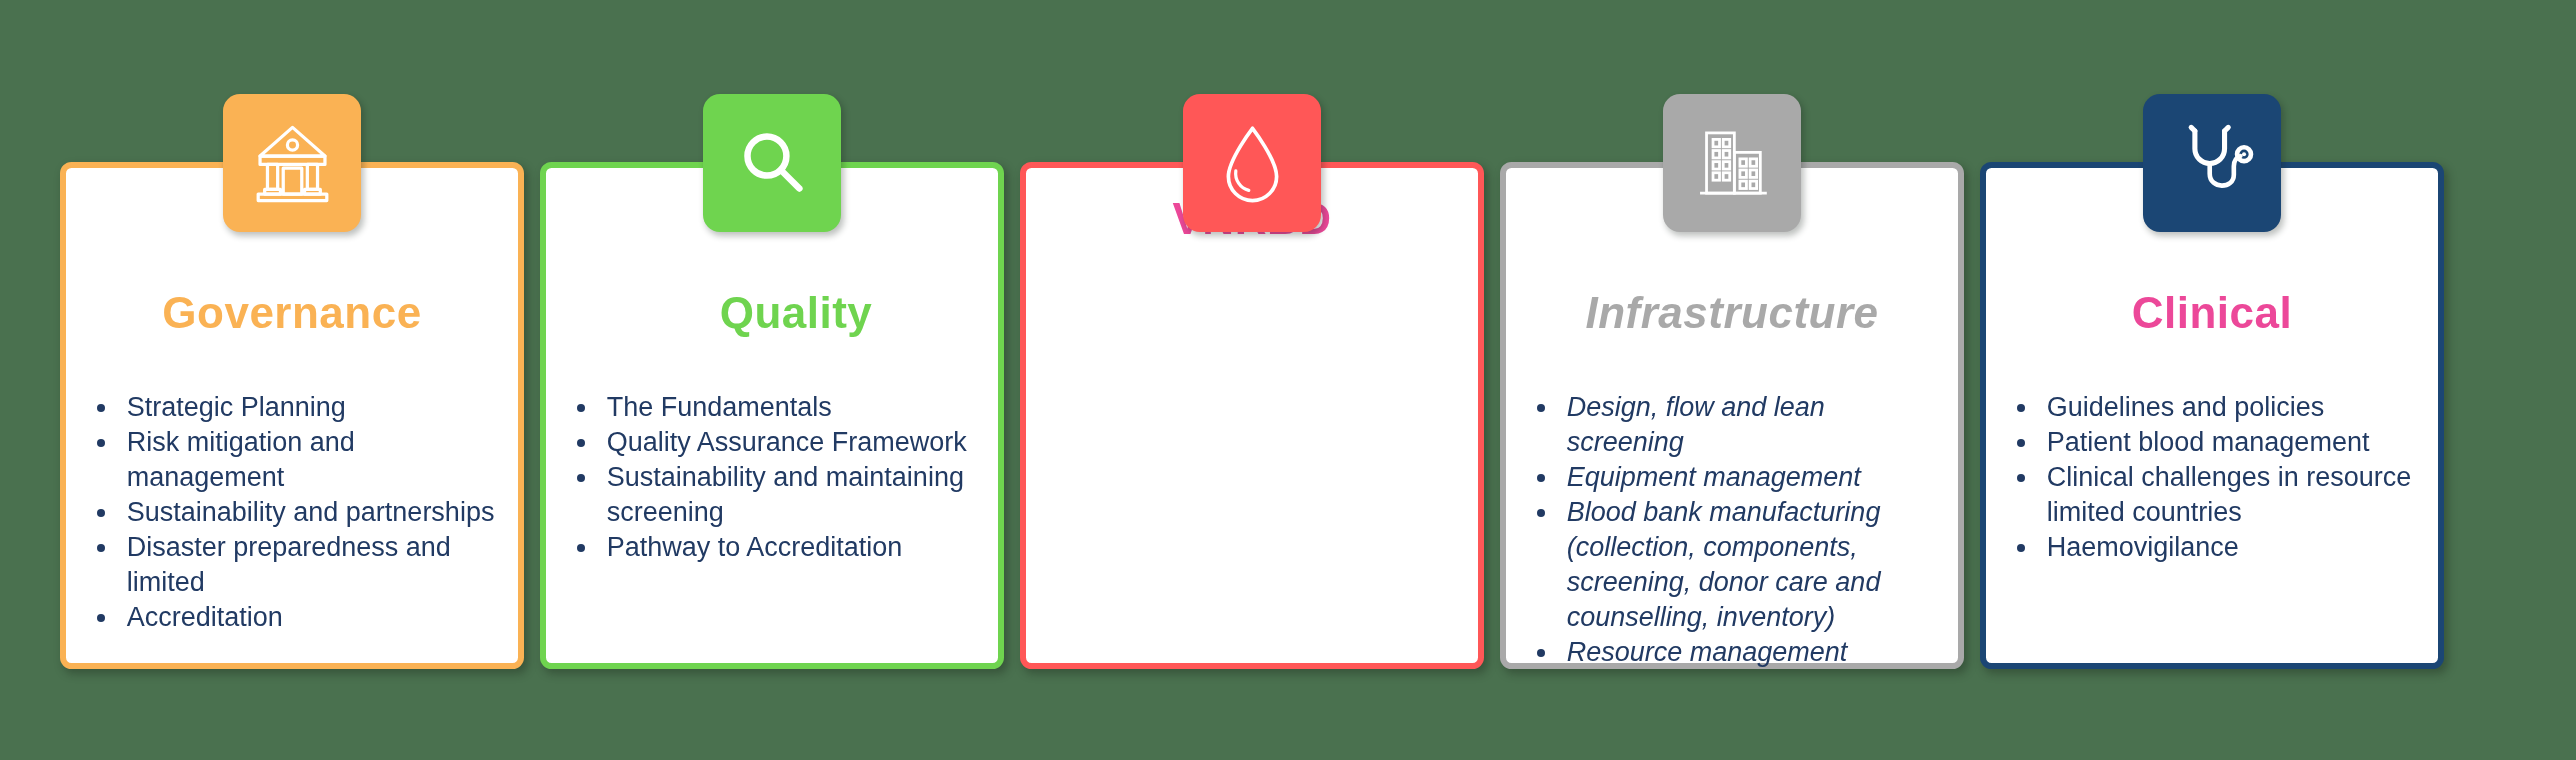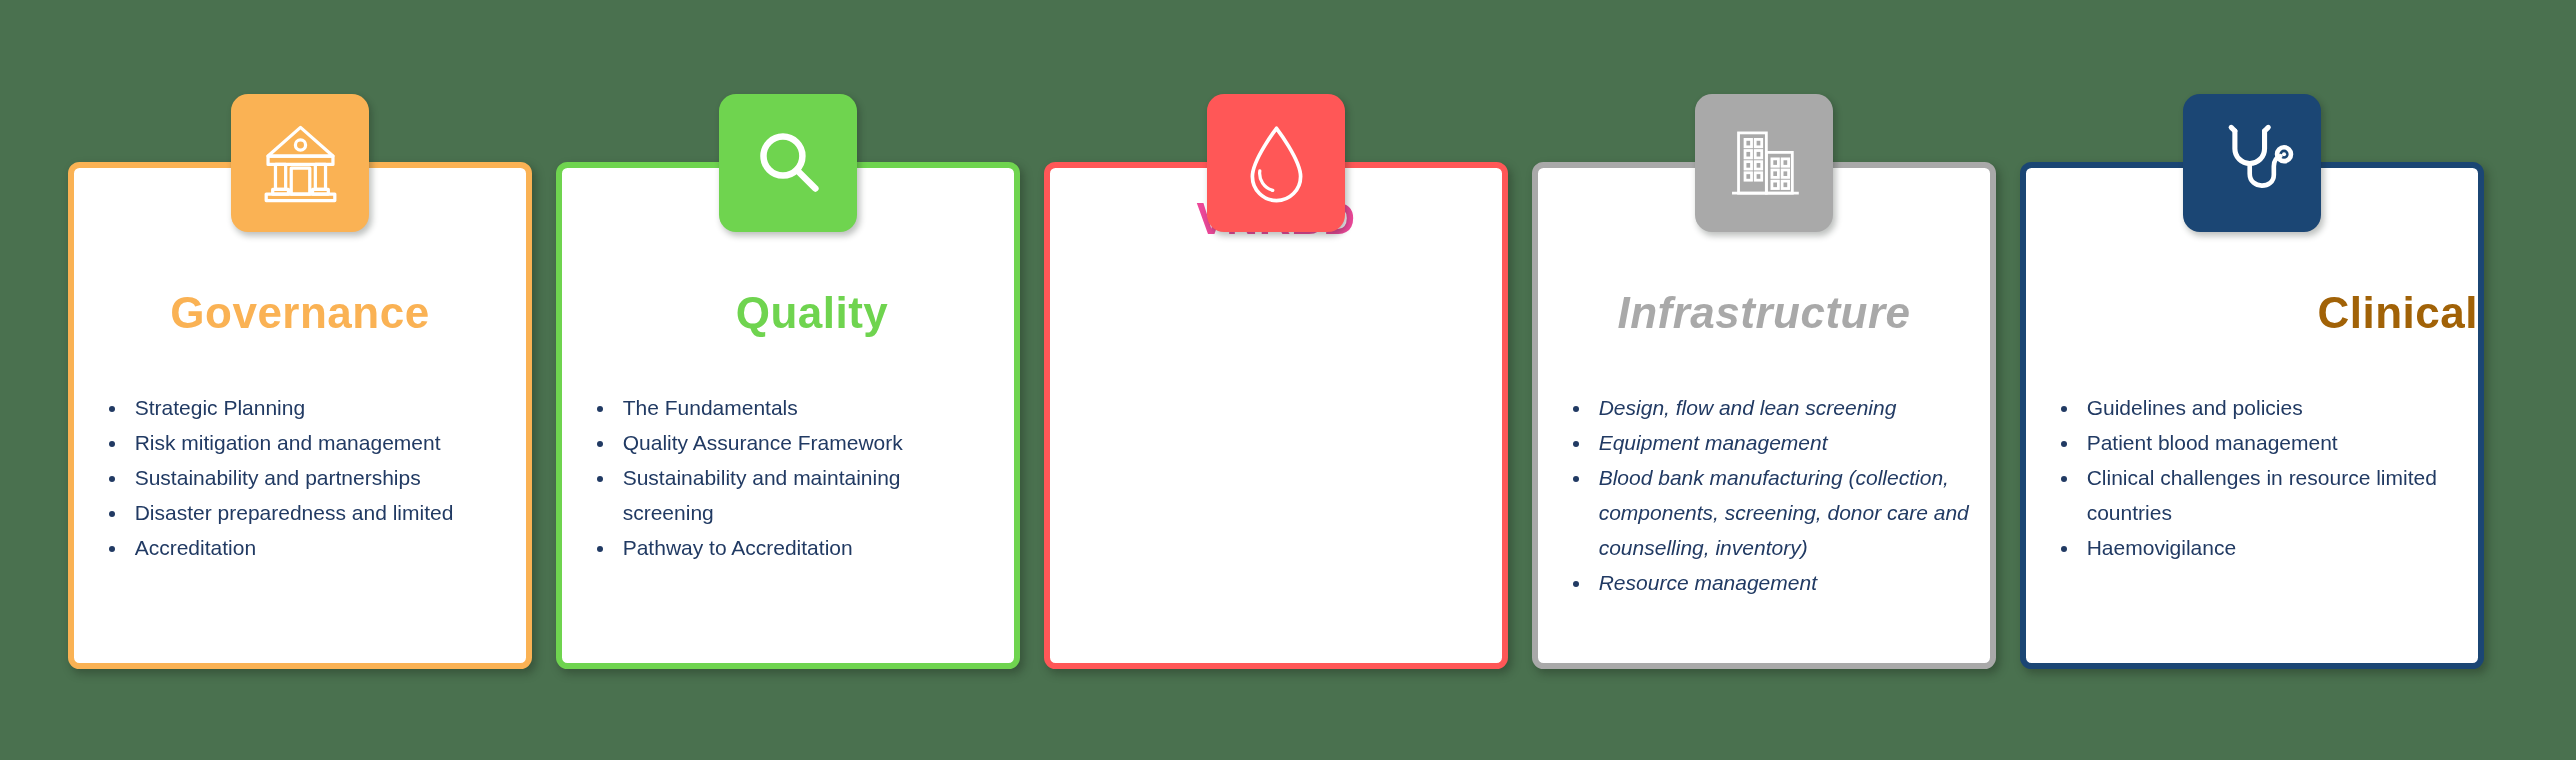--- a/index.html
+++ b/index.html
@@ -9,24 +9,24 @@
   body {
     width: 2576px;
     height: 760px;
     position: relative;
     overflow: hidden;
     font-family: "Liberation Sans", sans-serif;
     background: #4A714F;
   }
   .cards {
     position: absolute;
-    left: 68px;
+    left: 60px;
     top: 162px;
     display: flex;
-    gap: 24px;
+    gap: 16px;
   }
   .card {
     position: relative;
     width: 464px;
     height: 507px;
     box-sizing: border-box;
     background: #ffffff;
     border: 6.7px solid #999;
     border-radius: 11.4px;
     box-shadow: 3.8px 4.8px 8.6px rgba(22, 34, 24, 0.35);
@@ -53,21 +53,21 @@
     margin: 122px 0 0;
     text-align: center;
     font-size: 44px;
     line-height: 46px;
     font-weight: bold;
     letter-spacing: 0.5px;
   }
   .card-list {
     margin: 54px 0 0;
     padding: 0 19px 0 54px;
-    font-size: 21px;
+    font-size: 27px;
     line-height: 35px;
     color: #213A63;
   }
   .card-list li {
     padding-left: 6.7px;
   }
 </style>
 </head>
 <body style="background: rgb(74, 113, 79);">
 
@@ -166,21 +166,21 @@
       <span class="icon">
           <svg viewBox="0 0 96 96" fill="none" stroke="#ffffff" stroke-width="5.5" stroke-linecap="round" stroke-linejoin="round">
             <path d="M29 13 v19 a16 16 0 0 0 32 0 V13"></path>
             <path d="M29 13 l-4 -4 M61 13 l4 -4"></path>
             <path d="M45 48 v11 c0 17 26 17 26 1 v-9 c0 -7 4 -10 7 -11" stroke-width="5"></path>
             <circle cx="82" cy="38" r="7.5" stroke-width="5"></circle>
             <circle cx="82" cy="38" r="2.2" fill="#ffffff" stroke="none"></circle>
           </svg>
         </span>
     </div>
-    <h2 class="card-title" style="color: #a16207; text-align: right;">Clinical</h2>
+    <h2 class="card-title" style="color: #ec4899;">Clinical</h2>
     <ul class="card-list" style="color: rgb(33, 58, 99);">
         <li>Guidelines and policies</li>
         <li>Patient blood management</li>
         <li>Clinical challenges in resource limited countries</li>
         <li>Haemovigilance</li>
       </ul>
   </section>
 </main>
 
 

